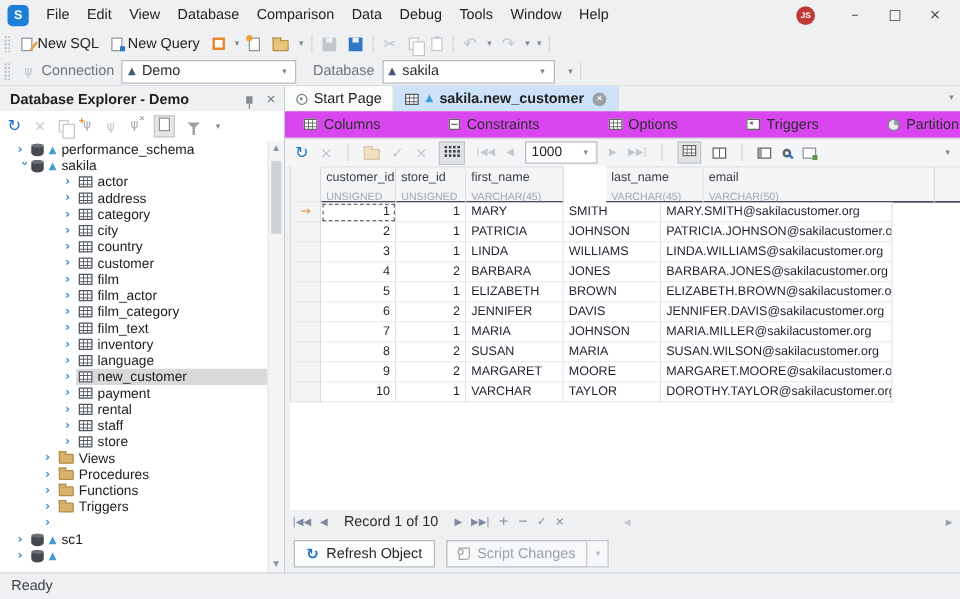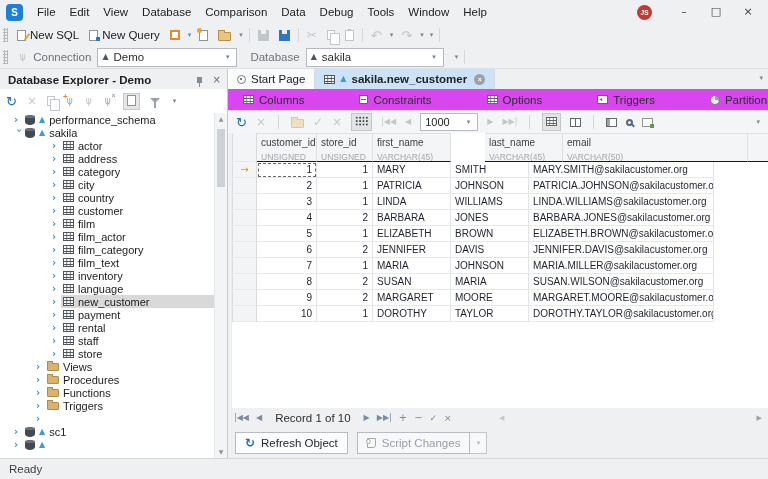--- a/index.html
+++ b/index.html
@@ -641,21 +641,21 @@
               <div class="g-cell num" style="width: 60px; flex: 0 0 auto;">9</div>
               <div class="g-cell num" style="width: 56px; flex: 0 0 auto;">2</div>
               <div class="g-cell" style="width: 78px; flex: 0 0 auto;">MARGARET</div>
               <div class="g-cell" style="width: 78px; flex: 0 0 auto;">MOORE</div>
               <div class="g-cell" style="width: 185px; flex: 0 0 auto;">MARGARET.MOORE@sakilacustomer.org</div>
             </div>
             <div class="g-row">
               <div class="g-ind"></div>
               <div class="g-cell num" style="width: 60px; flex: 0 0 auto;">10</div>
               <div class="g-cell num" style="width: 56px; flex: 0 0 auto;">1</div>
-              <div class="g-cell" style="width: 78px; flex: 0 0 auto;">DOROTHY</div>
+              <div class="g-cell" style="width: 78px; flex: 0 0 auto;">VARCHAR</div>
               <div class="g-cell" style="width: 78px; flex: 0 0 auto;">TAYLOR</div>
               <div class="g-cell" style="width: 185px; flex: 0 0 auto;">DOROTHY.TAYLOR@sakilacustomer.org</div>
             </div>
           </div>
       </div>
 
       <div class="navbar">
         <span class="nav-g ic">|◀◀</span>
         <span class="nav-g ic">◀</span>
         <span class="nav-t">Record 1 of 10</span>

